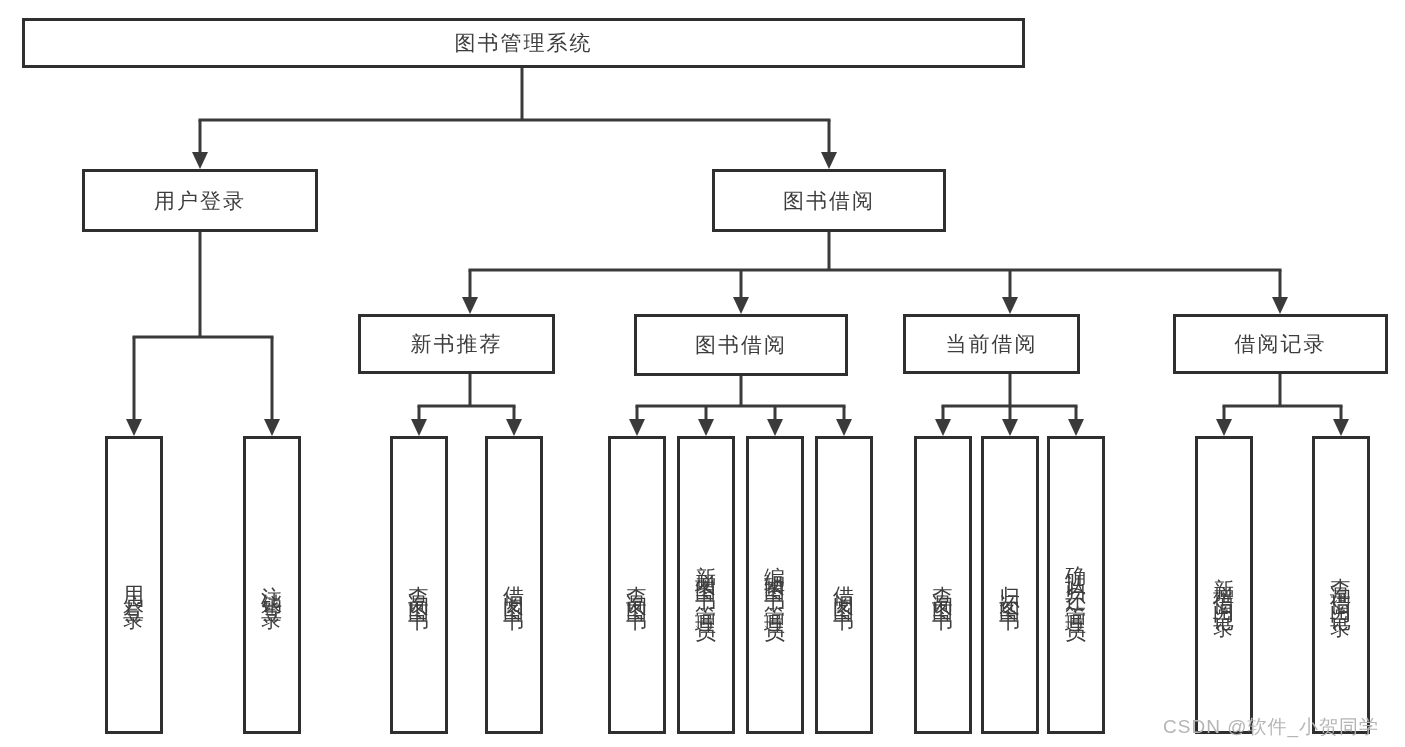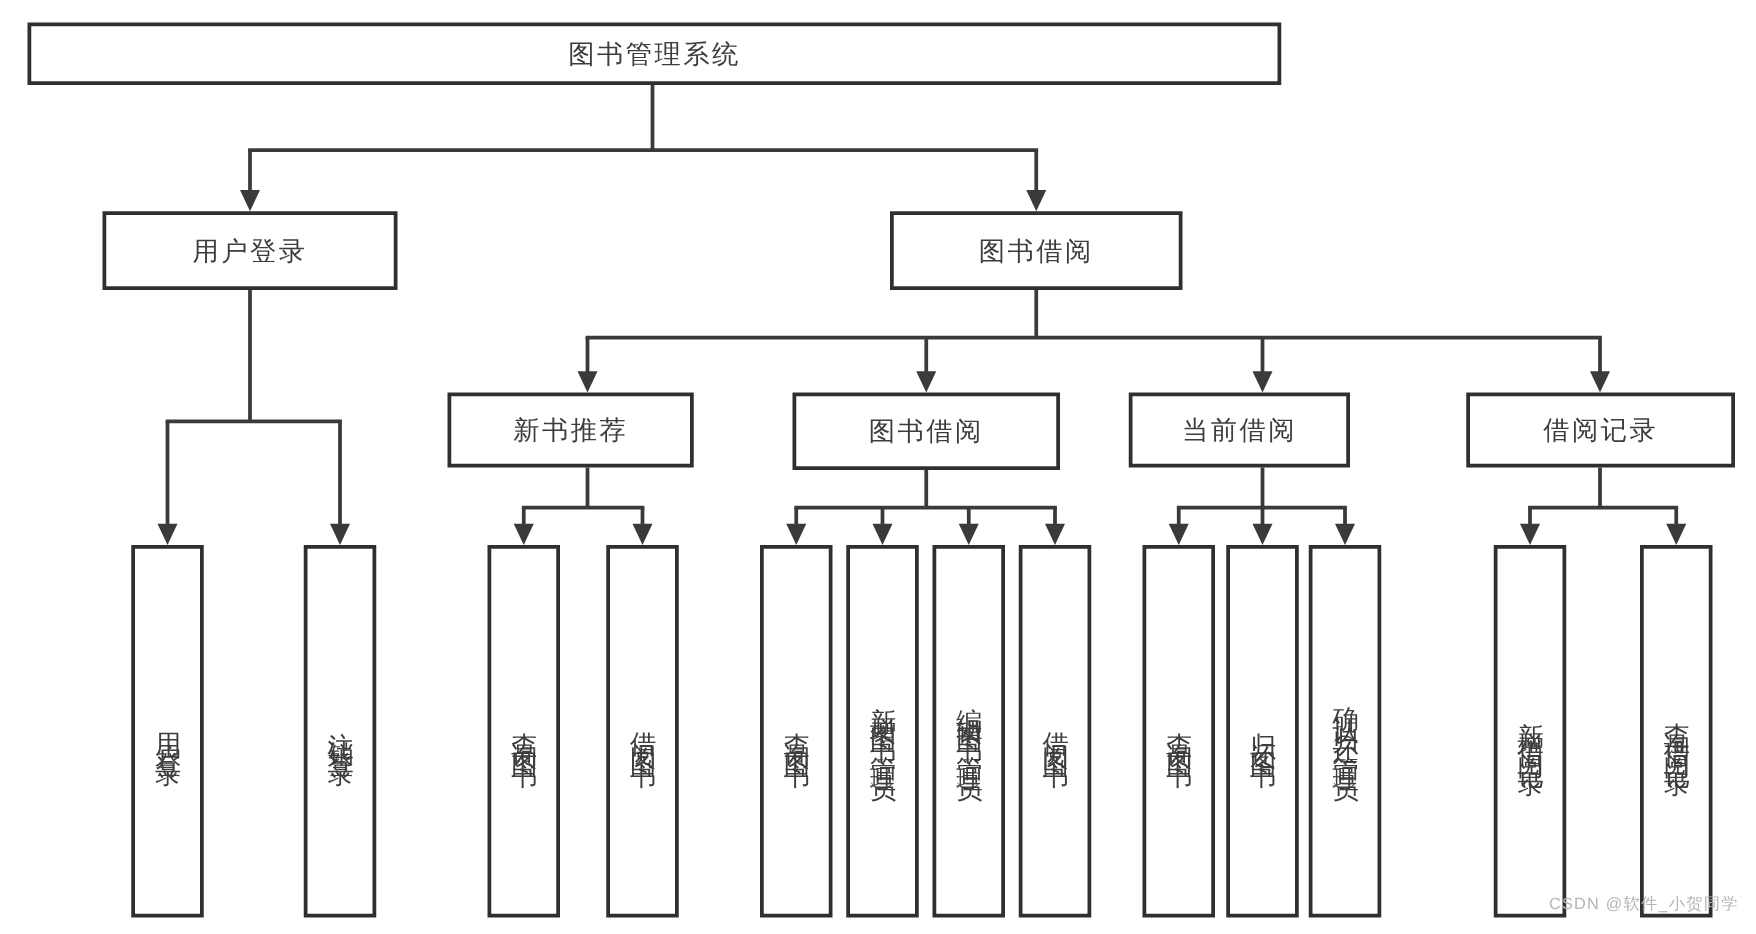--- a/index.html
+++ b/index.html
@@ -18,22 +18,22 @@
     border:3px solid var(--box-border,#2f2f2f);
     display:flex; align-items:center; justify-content:center;
     text-align:center;
   }
   .hbox .lbl { font-size:21px; letter-spacing:2px; white-space:nowrap; }
   .vbox .lbl {
     writing-mode:vertical-rl;
     font-size:21px; letter-spacing:8px; line-height:1;
   }
   .watermark {
-    position:absolute; right:14px; top:714px;
-    font-size:13px; letter-spacing:1px;
+    position:absolute; right:26px; top:714px;
+    font-size:19px; letter-spacing:1px;
     color:var(--watermark,#b5b5b5); white-space:nowrap;
   }
 </style>
 </head>
 <body>
 
 <div class="canvas">
 
   <svg class="connectors" width="1405" height="747" viewBox="0 0 1405 747">
 

